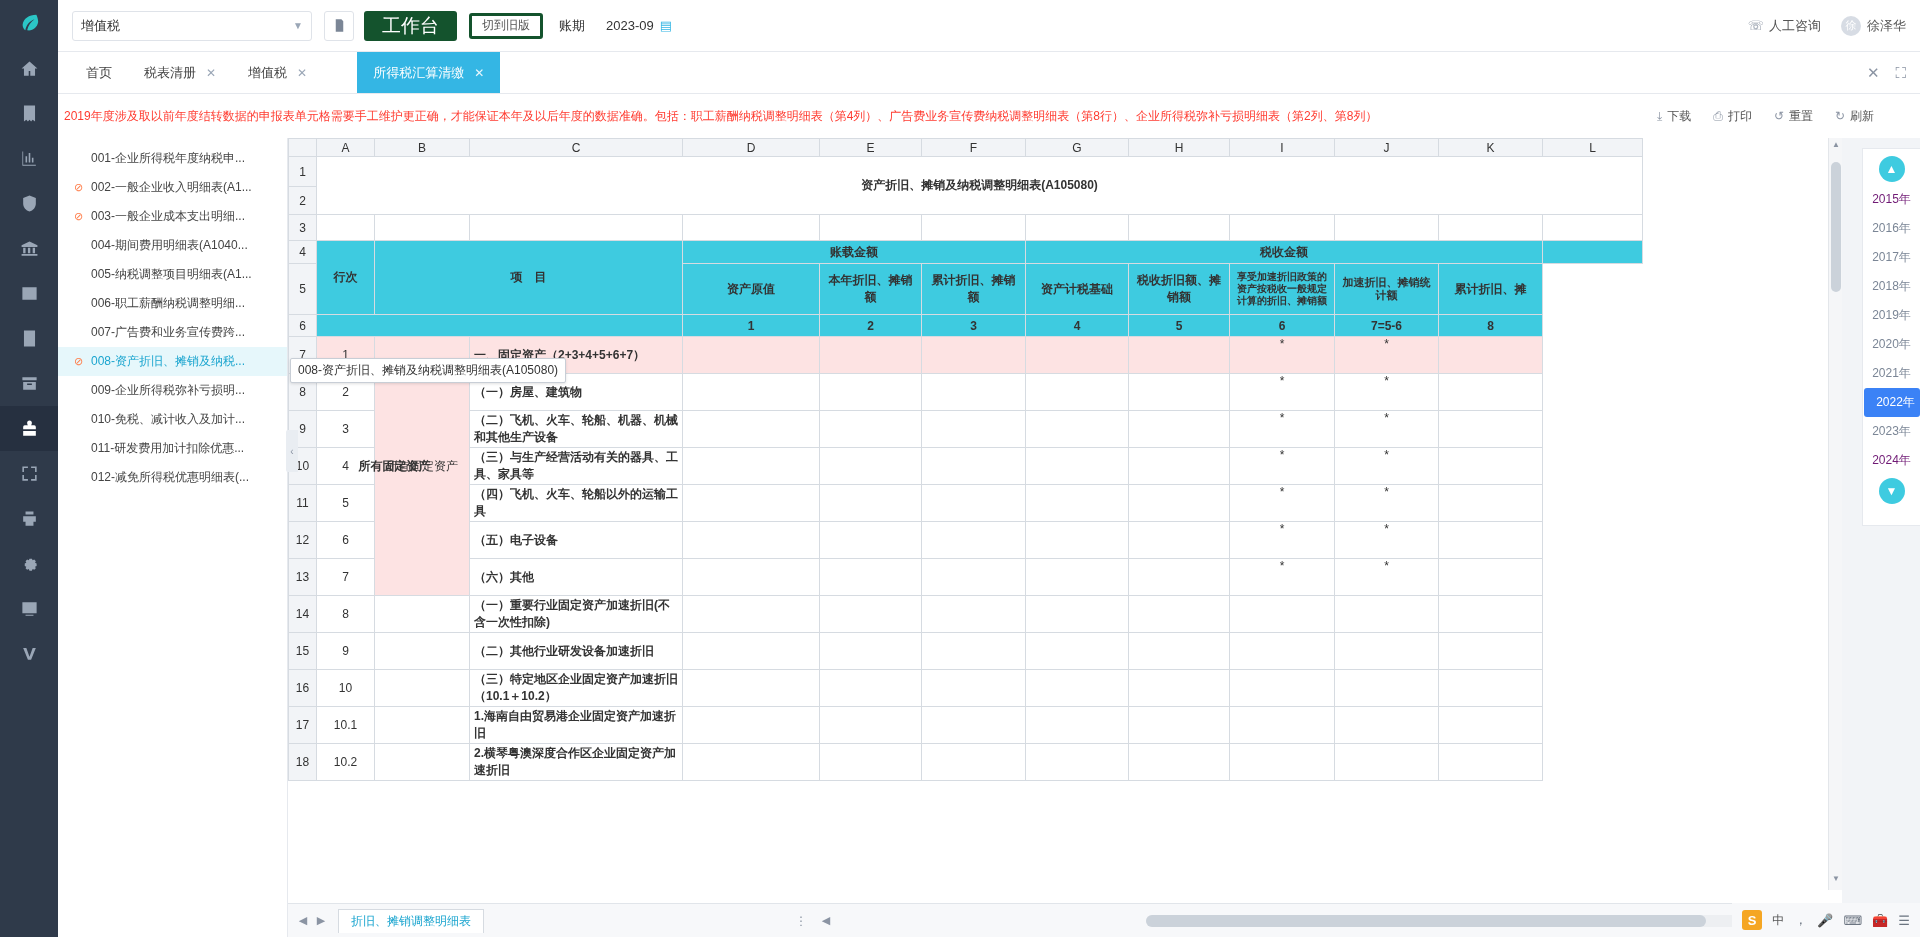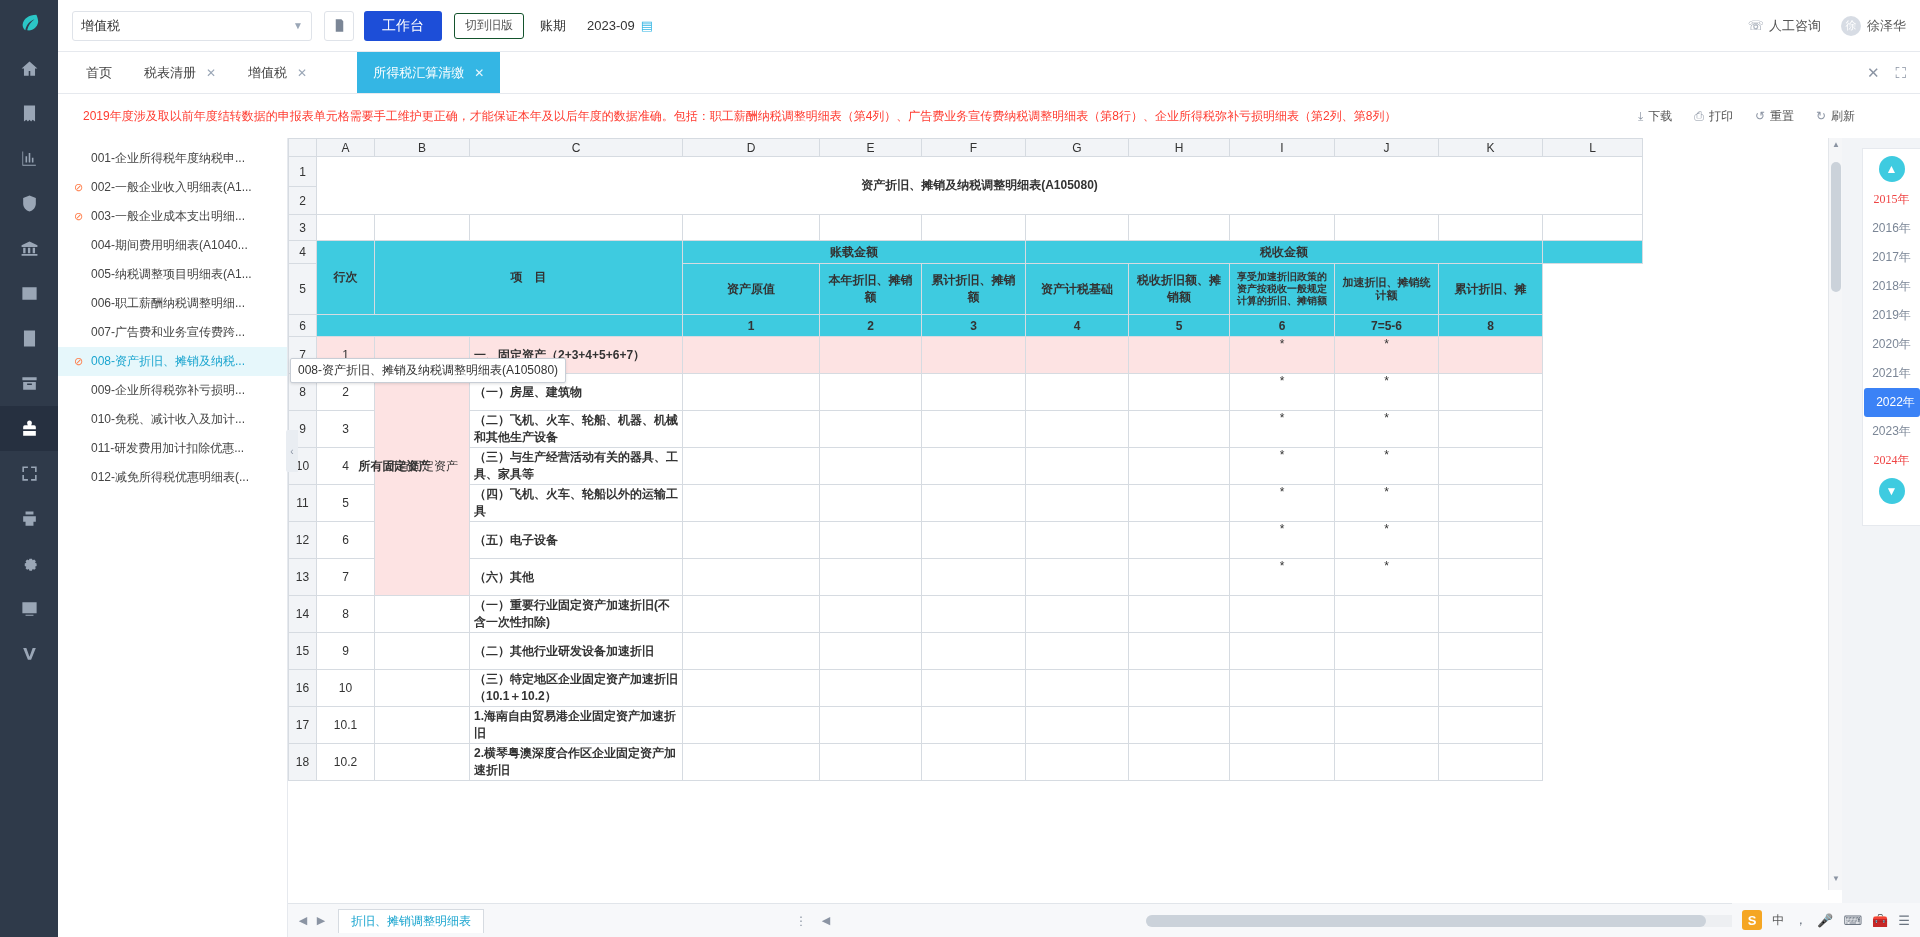--- a/index.html
+++ b/index.html
@@ -40,25 +40,25 @@
     display: flex; align-items: center; padding: 0 8px; font-size: 13px; color: #333;
     justify-content: space-between; background: #fff; cursor: pointer;
   }
   .tax-select .caret { color: #9aa6b6; font-size: 10px; }
   .icon-btn-sq {
     width: 30px; height: 30px; margin-left: 12px; border: 1px solid #dfe3e9; border-radius: 3px;
     display: flex; align-items: center; justify-content: center; color: #7b8696; background: #fff;
     cursor: pointer;
   }
   .blue-btn {
-    height: 30px; margin-left: 10px; padding: 0 18px; background: #1d4ed8; color: #fff;
-    border-radius: 3px; display: flex; align-items: center; font-size: 14px; cursor: pointer; text-align: right;
+    height: 30px; margin-left: 10px; padding: 0 18px; background: #14532d; color: #fff;
+    border-radius: 3px; display: flex; align-items: center; font-size: 19px; cursor: pointer; text-align: right;
   }
   .plain-btn {
-    height: 26px; margin-left: 12px; padding: 0 10px; border: 1px solid #14532d; border-radius: 3px;
+    height: 26px; margin-left: 12px; padding: 0 10px; border: 3px solid #14532d; border-radius: 3px;
     display: flex; align-items: center; font-size: 12px; color: #555; background: #fff; cursor: pointer;
   }
   .period-label { margin-left: 16px; font-size: 13px; color: #333; }
   .period-box {
     margin-left: 21px; height: 26px; display: flex; align-items: center;
     font-size: 13px; color: #333; cursor: pointer;
   }
   .period-box .cal { color: #34b6e4; margin-left: 6px; font-size: 13px; }
   .topbar-right { margin-left: auto; display: flex; align-items: center; gap: 20px; }
   .topbar-right .tr-item { display: flex; align-items: center; font-size: 13px; color: #555; cursor: pointer; }
@@ -80,21 +80,21 @@
   }
   .tab .x { margin-left: 10px; color: #9aa6b6; font-size: 12px; }
   .tab.active { background: #34b6e4; color: #fff; margin-left: 34px; }
   .tab.active .x { color: #eaf7fd; }
   .tabbar-right { margin-left: auto; display: flex; align-items: center; gap: 16px; padding-right: 14px; color: #8b94a3; }
   .tabbar-right span { cursor: pointer; font-size: 15px; }
 
   
   .warnbar {
     position: absolute; left: 58px; top: 94px; width: 1862px; height: 44px;
-    background: #fff; display: flex; align-items: center; padding: 0 25px;
+    background: #fff; display: flex; align-items: center; padding: 0 6px;
   }
   .warntext { font-size: 12px; color: #ff3b30; line-height: 17px; max-width: 1420px; }
   .warn-actions { margin-left: auto; display: flex; gap: 22px; padding-right: 40px; }
   .warn-actions .wa { font-size: 12px; color: #555; display: flex; align-items: center; gap: 5px; cursor: pointer; }
   .warn-actions .wa .g { color: #8b94a3; }
 
   
   .tree {
     position: absolute; left: 58px; top: 138px; width: 230px; height: 799px;
     background: #fff; border-right: 1px solid #e6e9ee; overflow: hidden;
@@ -149,21 +149,21 @@
   }
   .yr-arrow {
     width: 26px; height: 26px; border-radius: 50%; background: #3ecbe0; color: #fff;
     display: flex; align-items: center; justify-content: center; font-size: 12px; margin: 3px 0; cursor: pointer;
   }
   .yr {
     width: 56px; height: 29px; display: flex; align-items: center; justify-content: center;
     font-size: 12px; color: #7b8696; cursor: pointer;
   }
   .yr.active { background: #3b82f6; color: #fff; border-radius: 3px; padding-left: 8px; }
-  .yr.dim { color: #ef4444; font-family: Liberation Serif, serif; }
+  .yr.dim { color: #701a75; }
 
   
   .vscroll {
     position: absolute; right: 0; top: 0; width: 14px; height: 752px; background: #f5f6f8;
     border-left: 1px solid #e3e6ea;
   }
   .vscroll .thumb { position: absolute; top: 24px; left: 2px; width: 10px; height: 130px; background: #cbd2da; border-radius: 5px; }
   .vscroll .up, .vscroll .dn { position: absolute; left: 0; width: 14px; height: 14px; text-align: center; font-size: 8px; color: #8b94a3; }
   .vscroll .up { top: 2px; } .vscroll .dn { bottom: 2px; }
 

